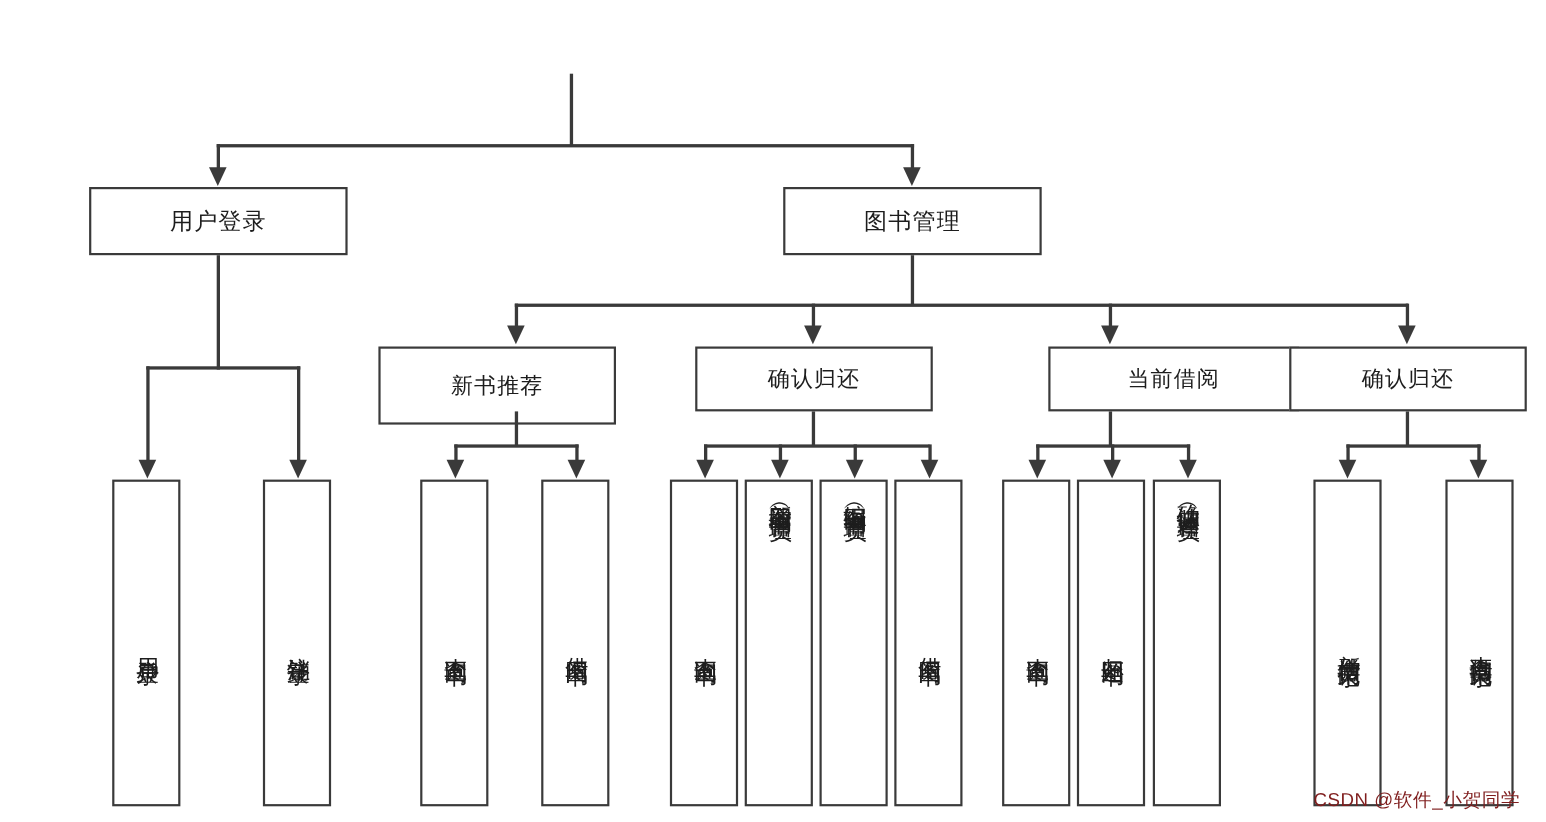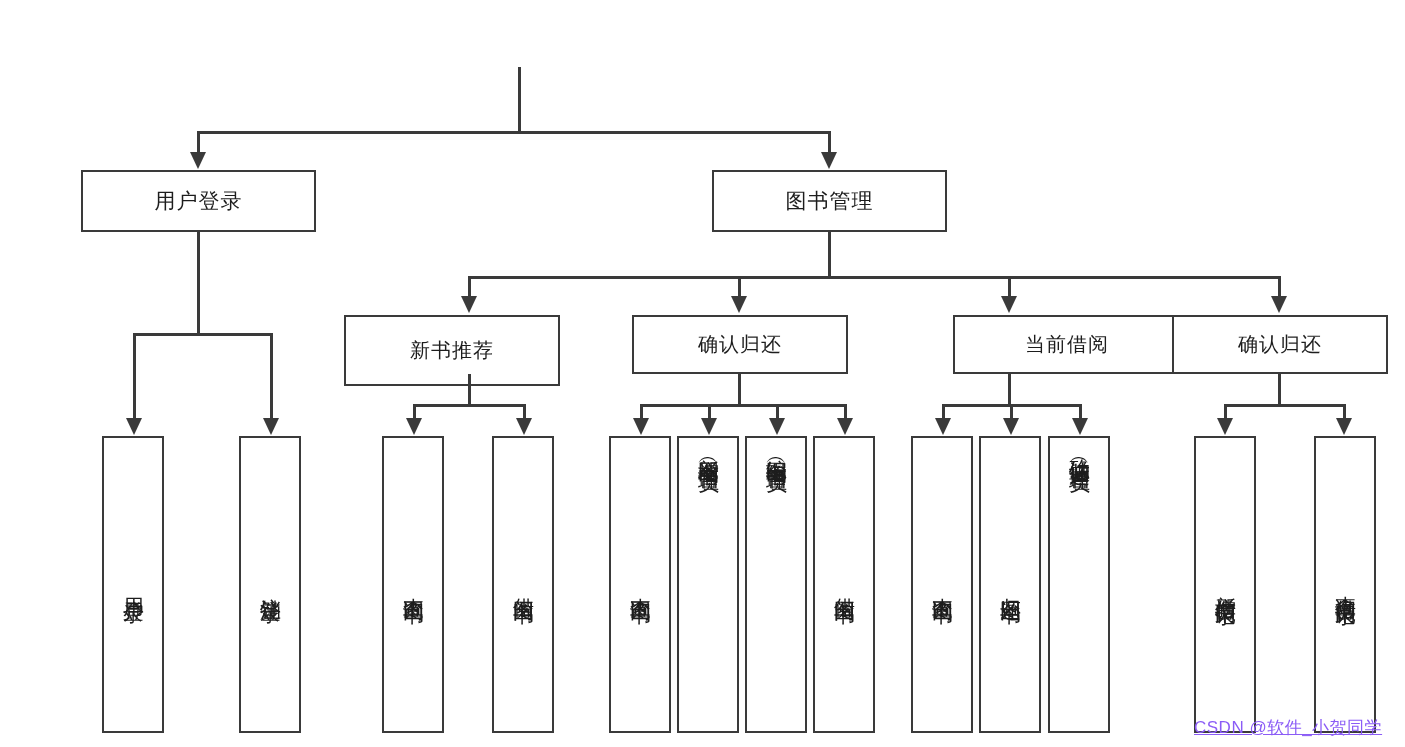--- a/index.html
+++ b/index.html
@@ -60,24 +60,23 @@
     width:0;height:0;
     border-left:8px solid transparent;
     border-right:8px solid transparent;
     border-top:17px solid #3a3a3a;
   }
 
   
   .watermark{
     position:absolute;
     font-size:17px;
-    color:#8b5cf6;
+    color:#7f1d1d;
     white-space:nowrap;
     letter-spacing:0.5px;
-    text-decoration:underline;
   }
 </style>
 </head>
 <body>
 
 <div id="canvas">
 
 
   <div class="vline" style="left:518px;top:67px;height:65px;"></div>
   <div class="hline" style="left:197px;top:131px;width:634px;"></div>

